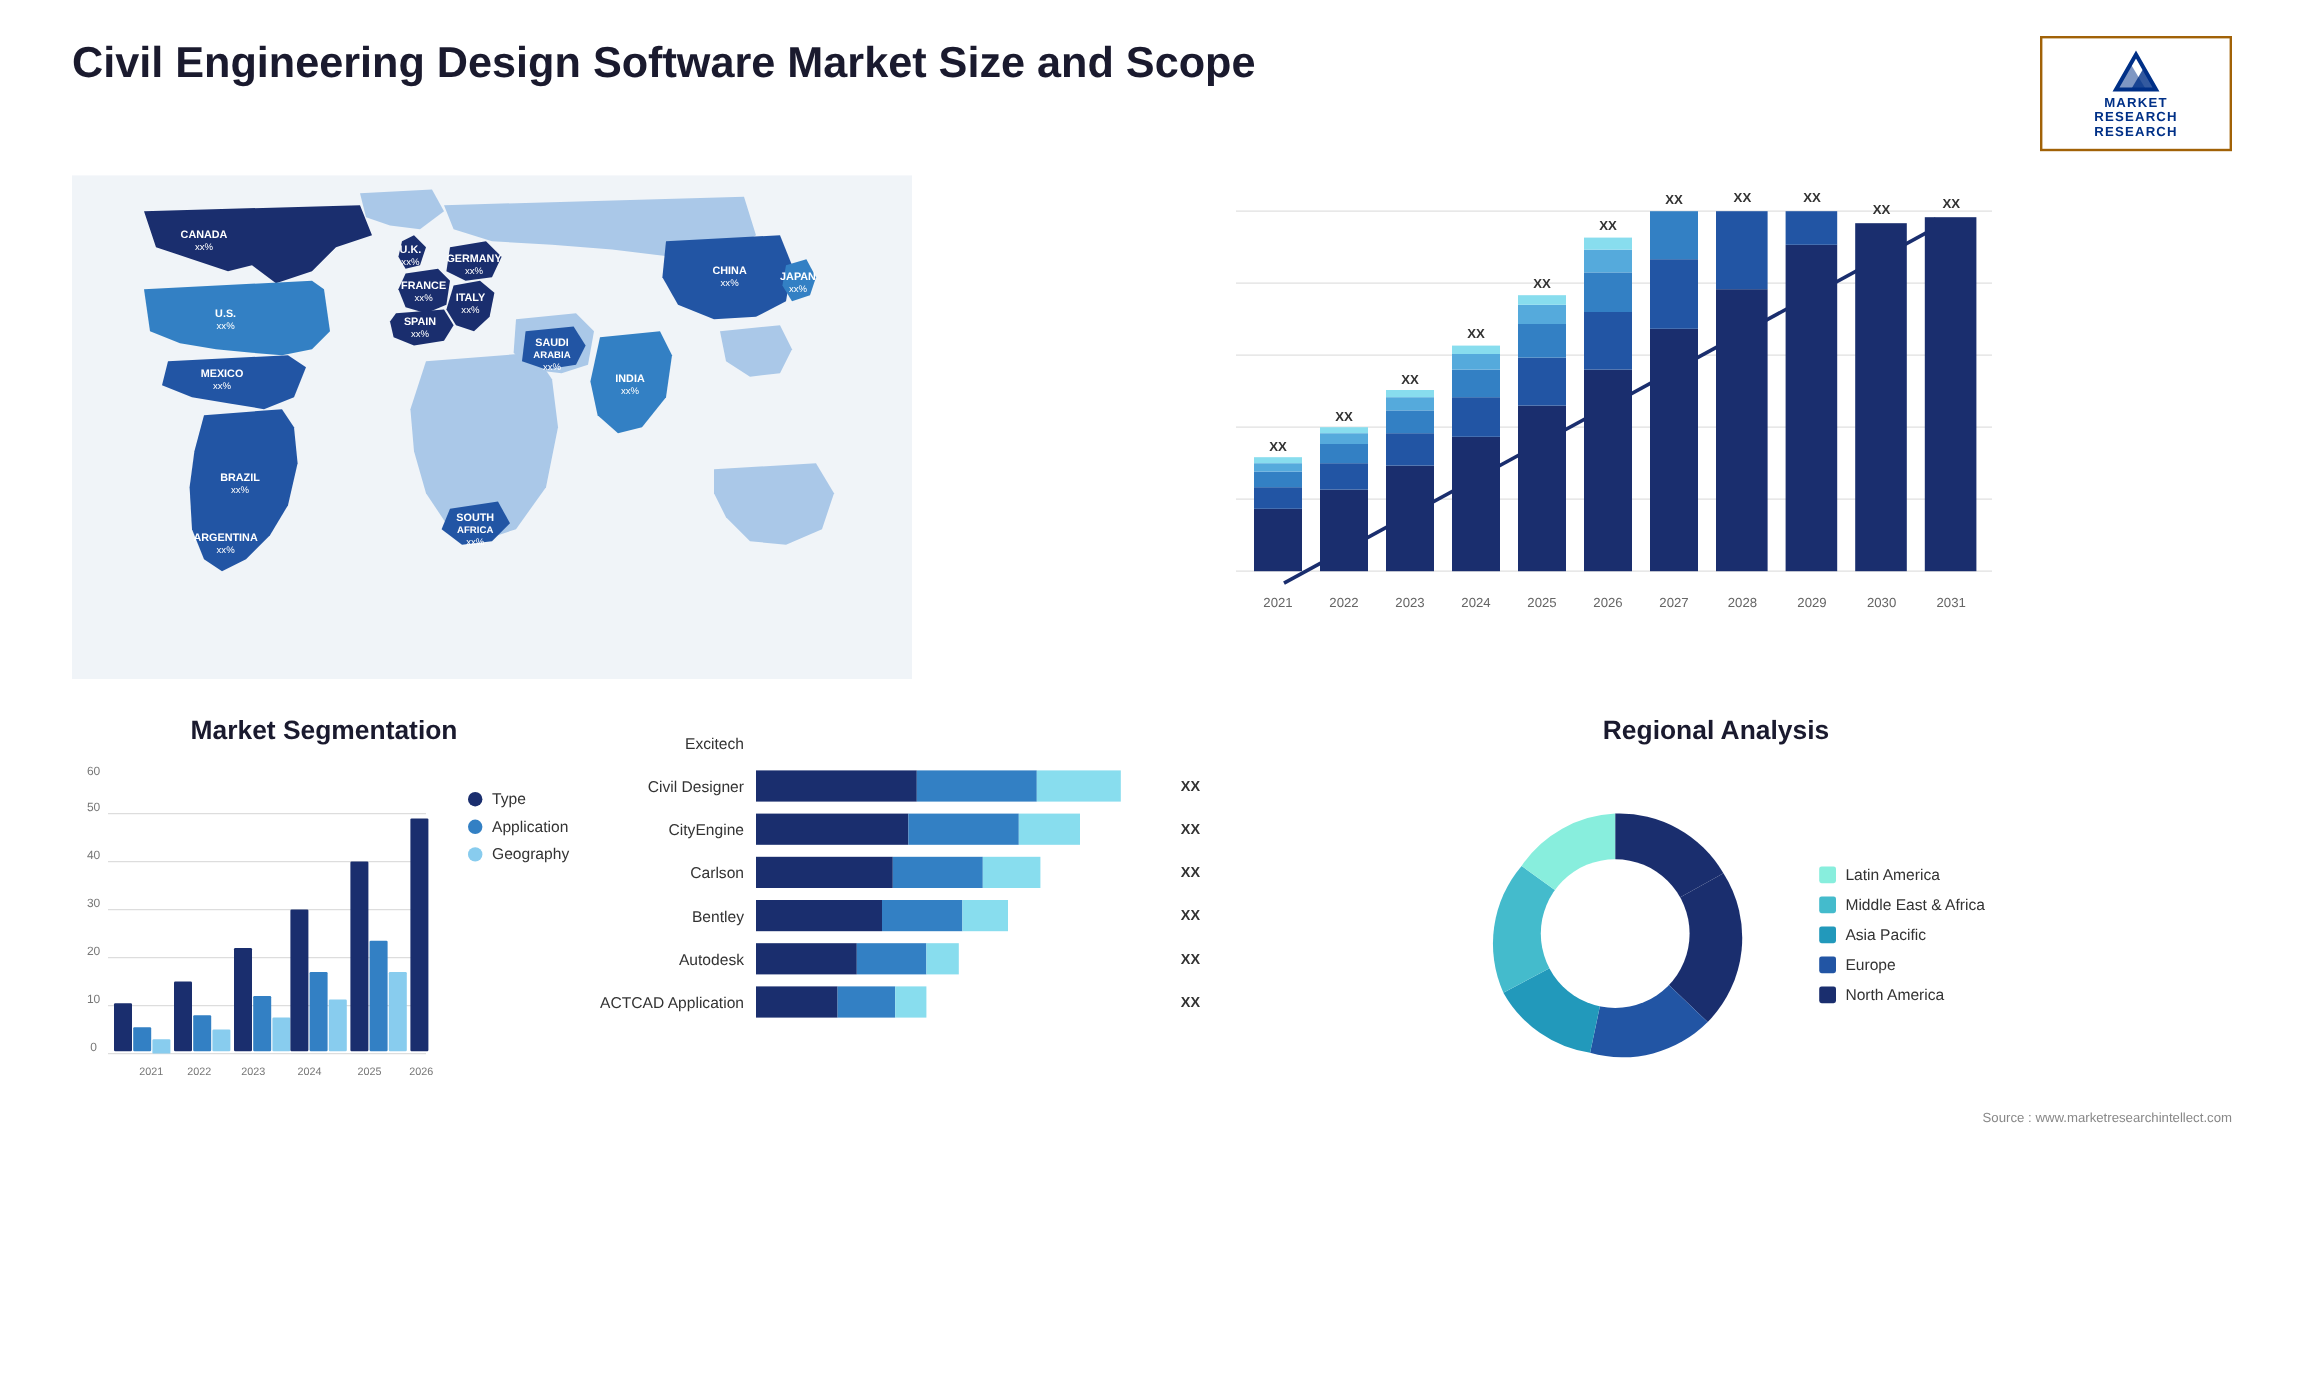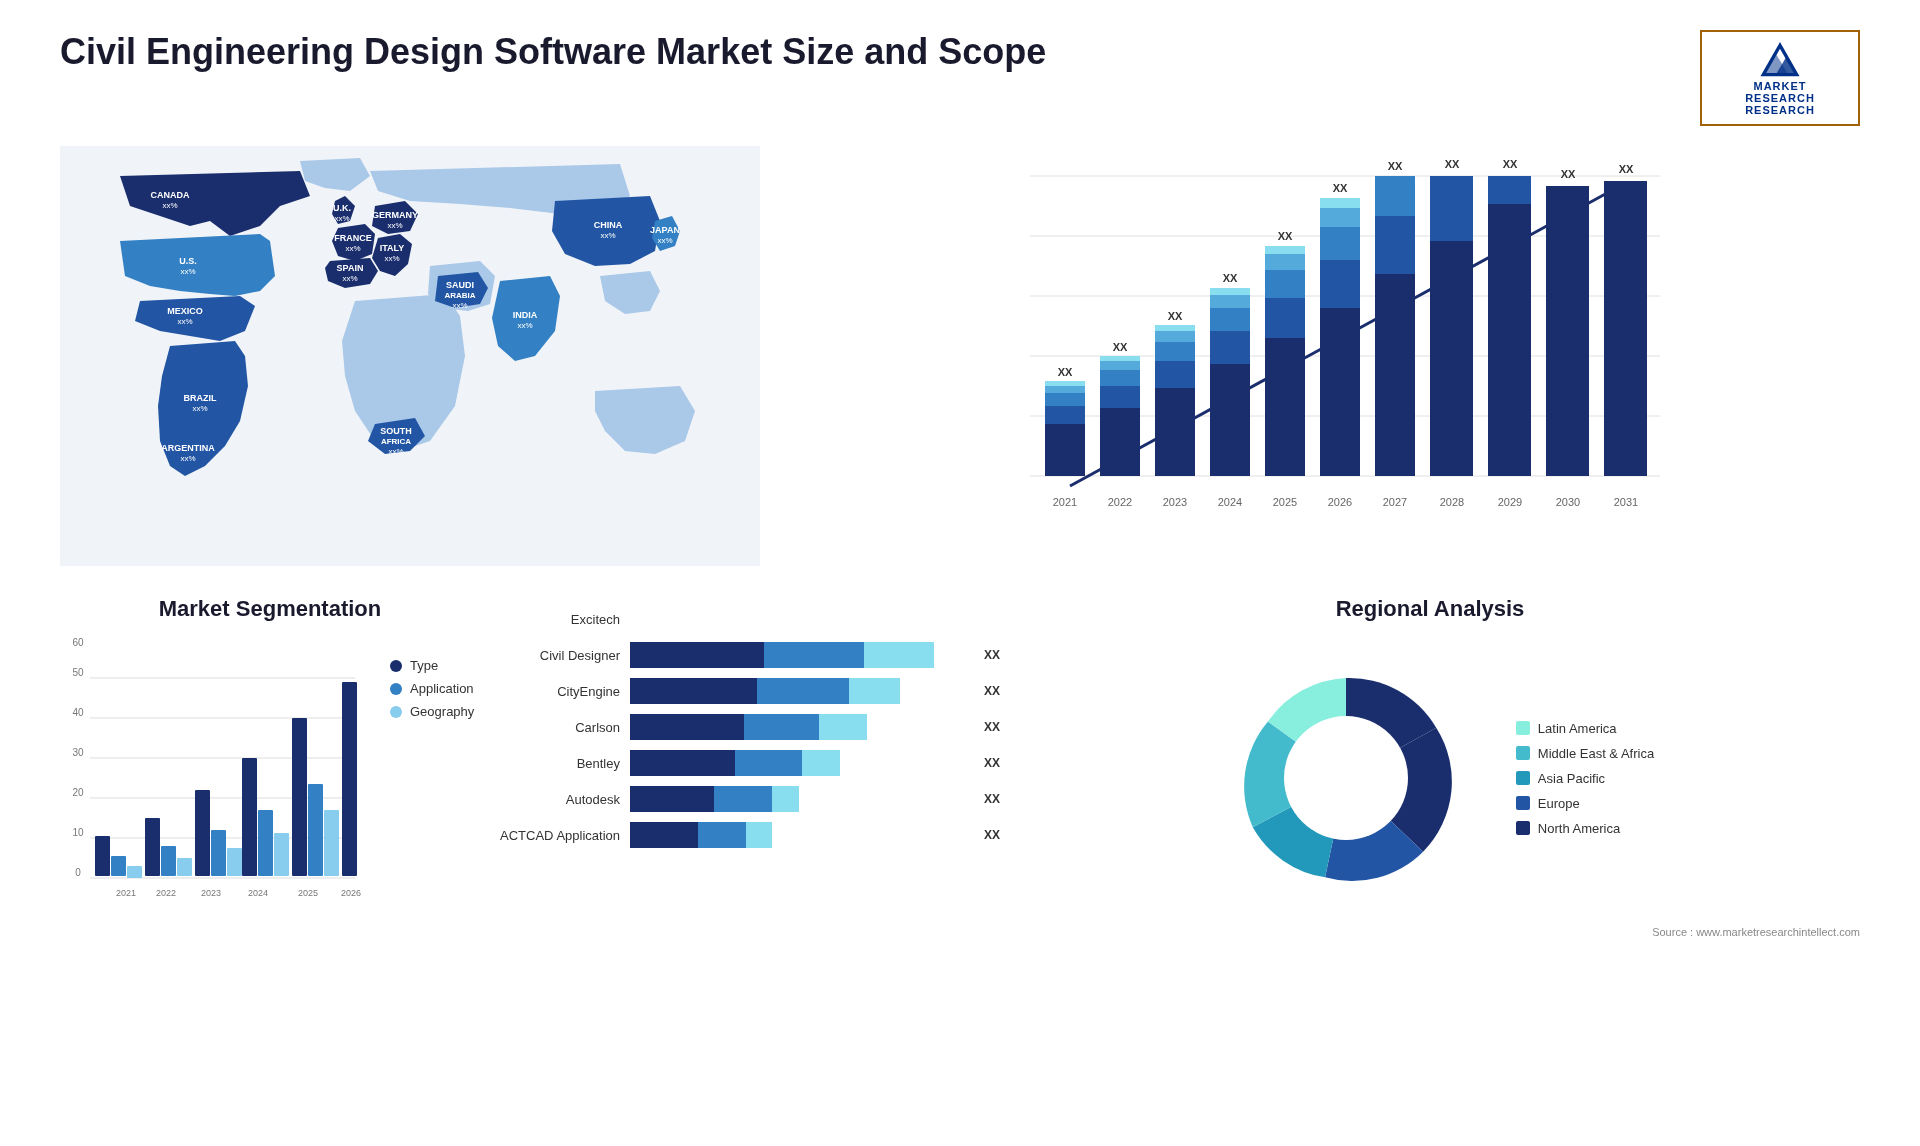--- a/index.html
+++ b/index.html
@@ -173,21 +173,21 @@
       justify-content: center;
       gap: 30px;
     }
     .donut-legend {
       display: flex;
       flex-direction: column;
       gap: 10px;
     }
     .donut-legend-item {
       display: flex;
-      align-items: flex-start;
+      align-items: flex-end;
       gap: 8px;
       font-size: 13px;
       color: #333;
     }
     .donut-legend-color {
       width: 14px;
       height: 14px;
       border-radius: 2px;
     }
 

